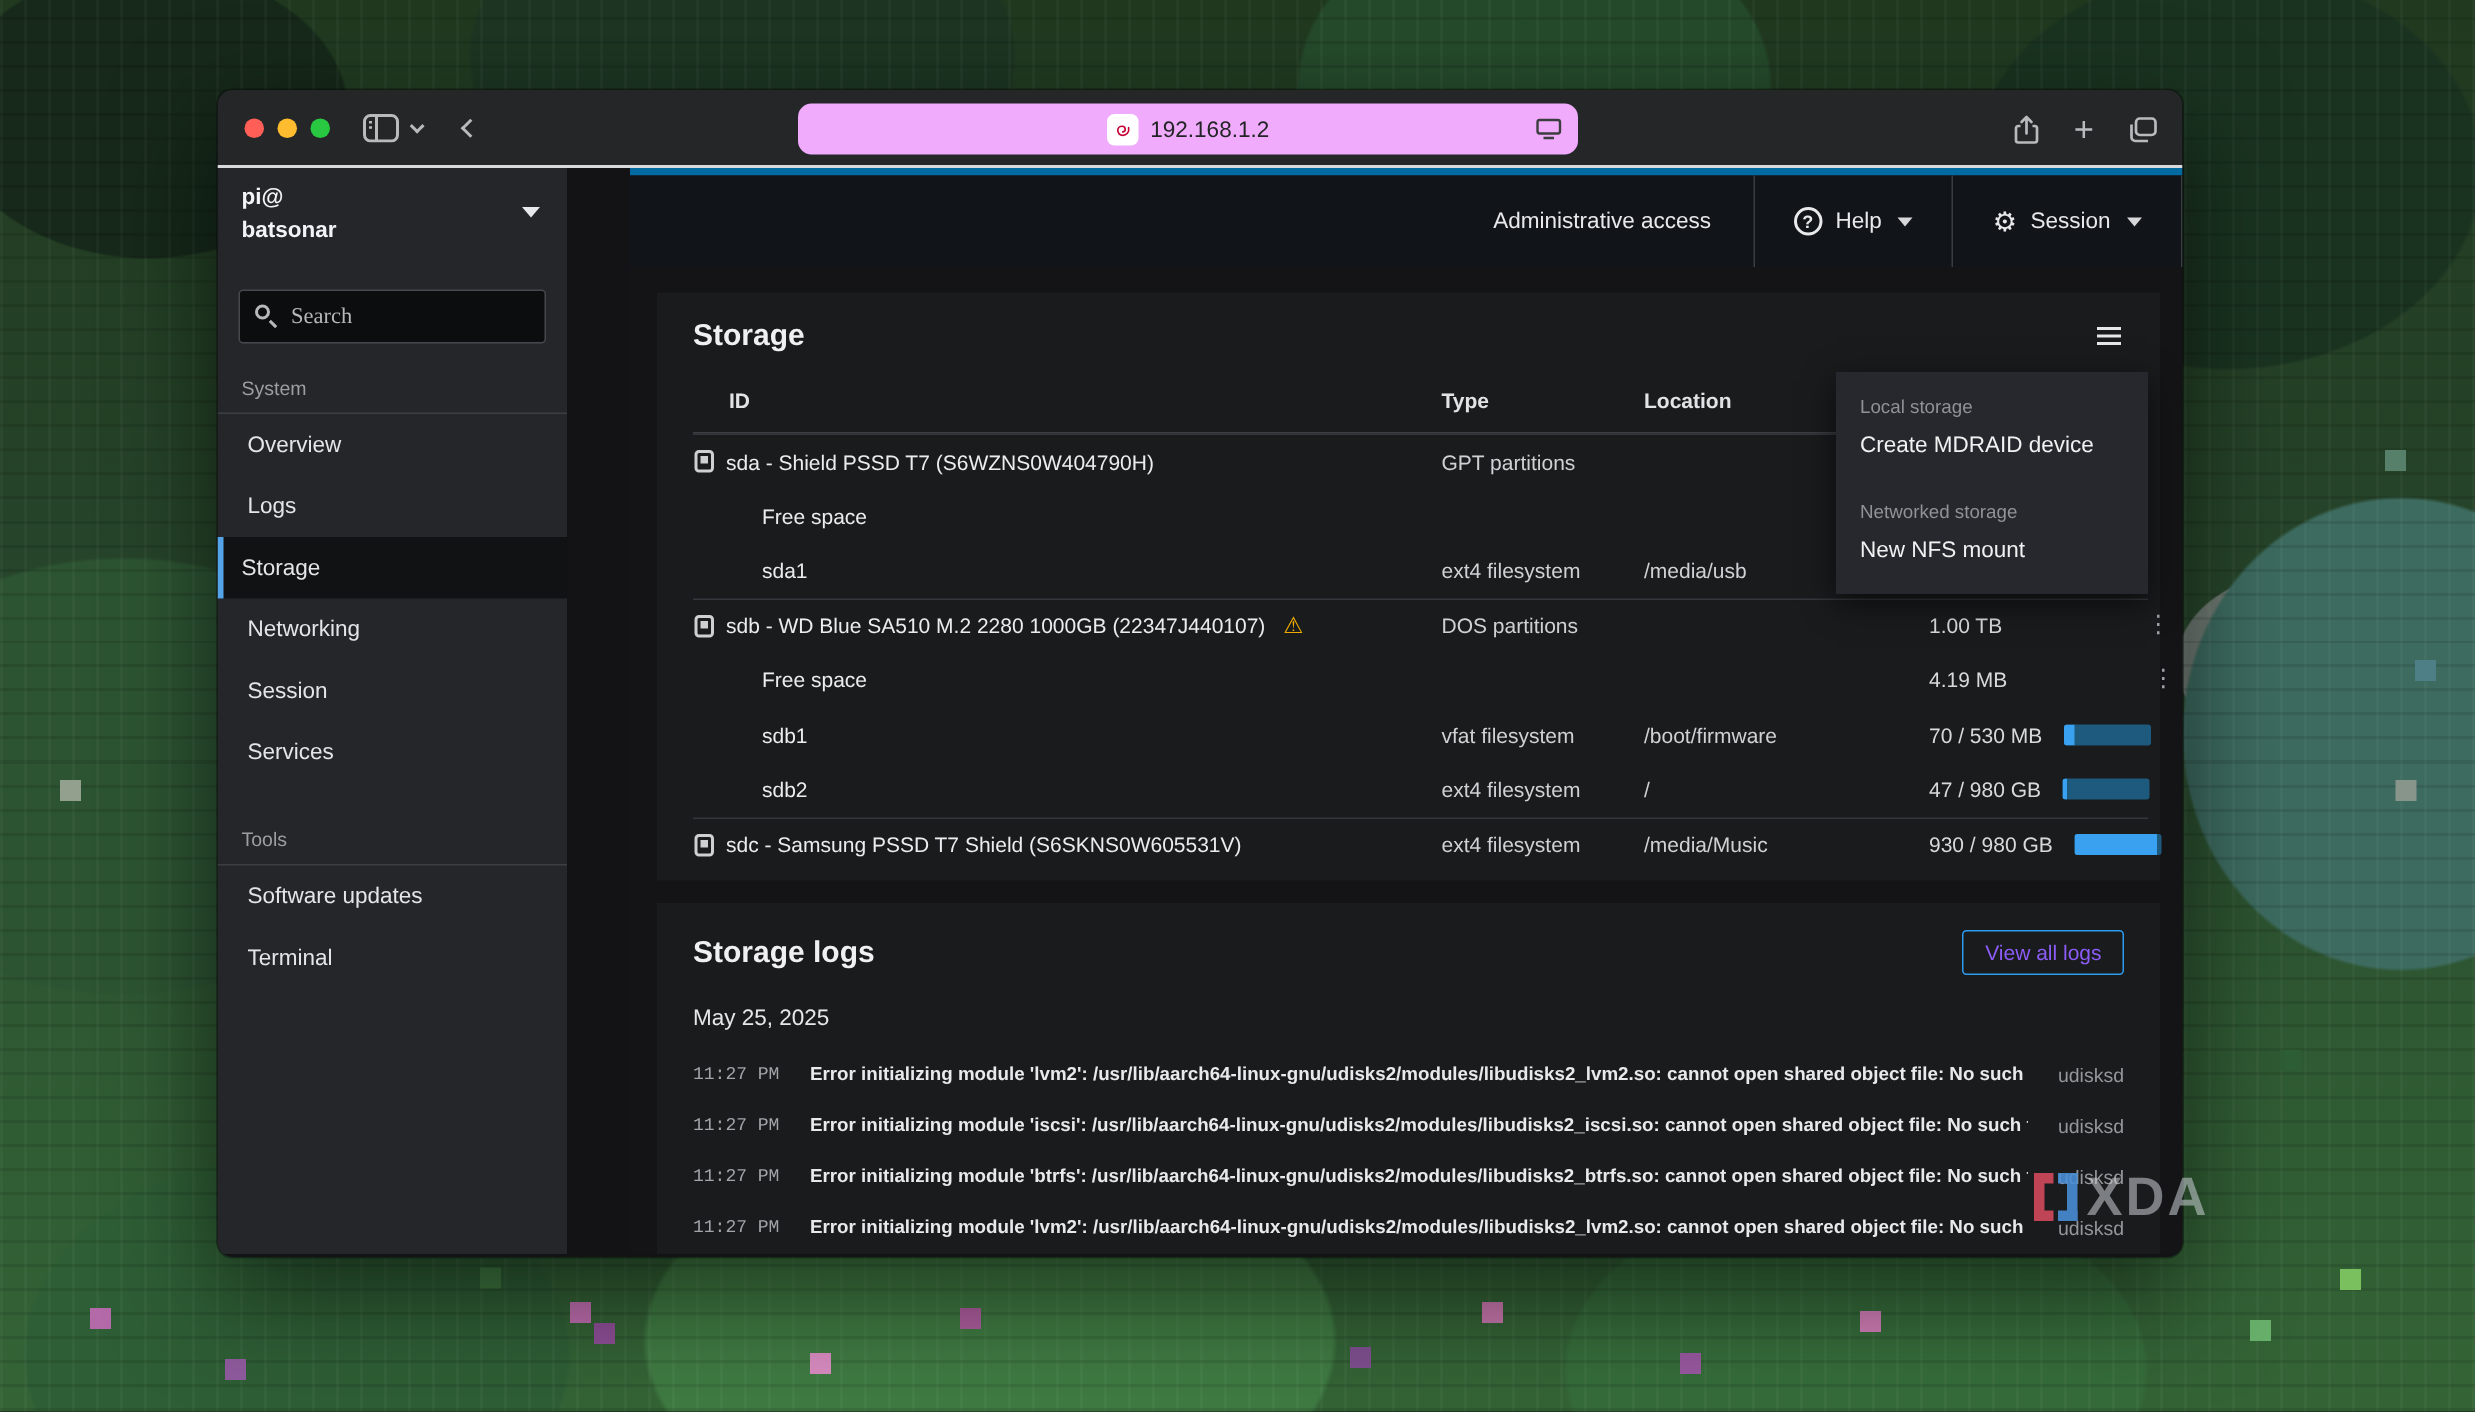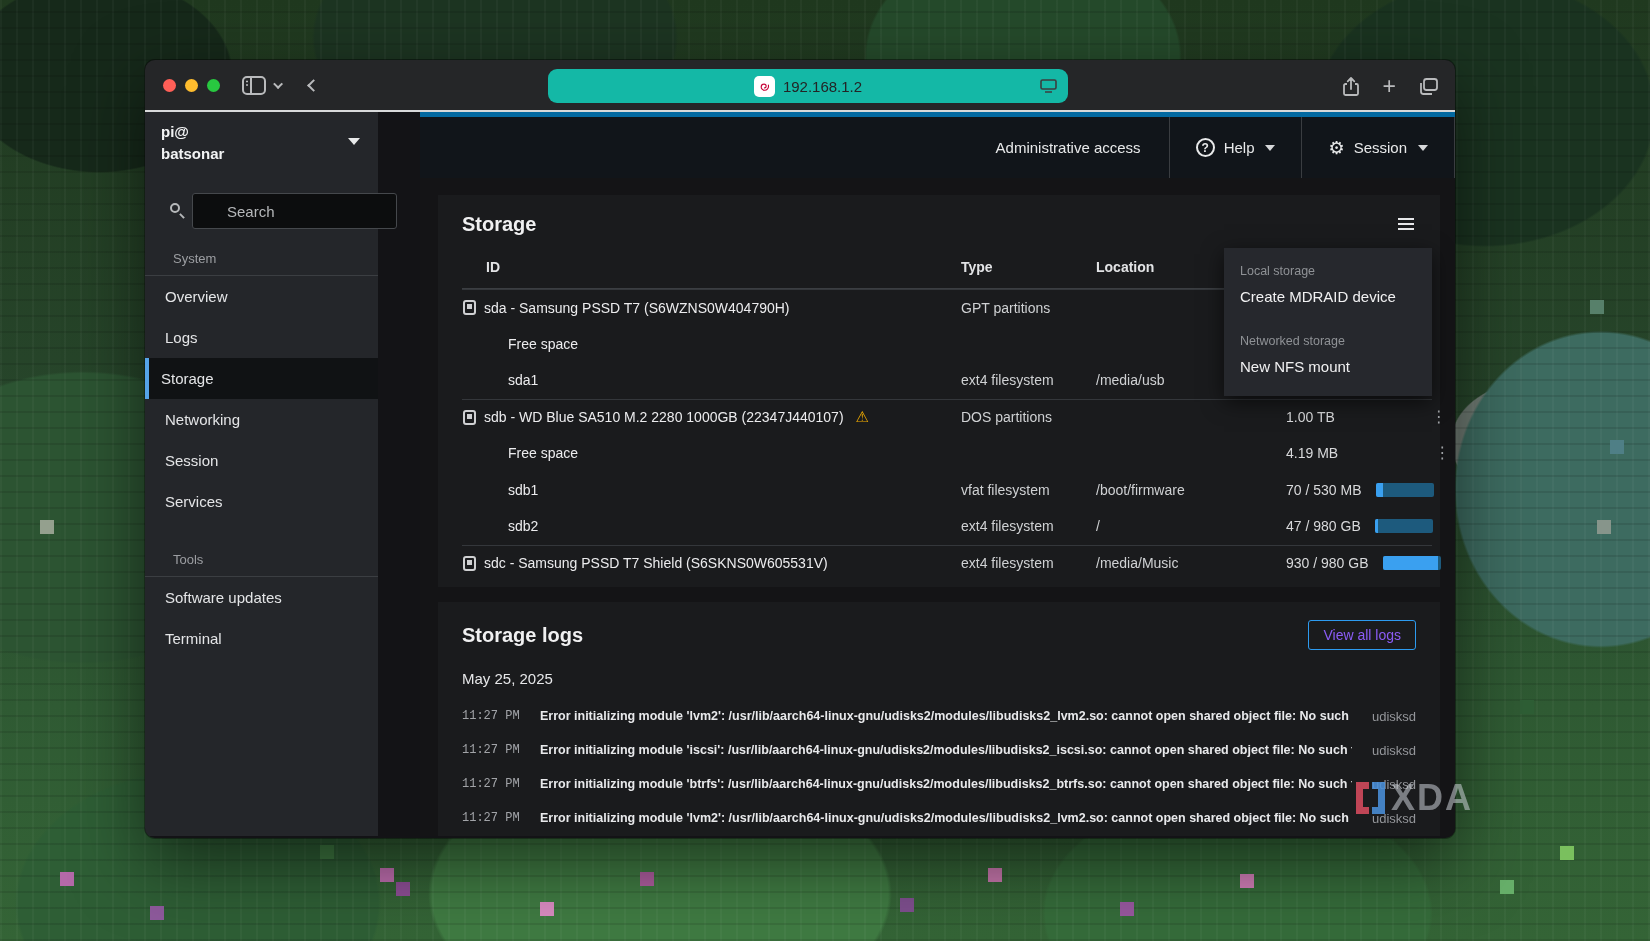--- a/index.html
+++ b/index.html
@@ -49,45 +49,45 @@
     padding:0 18px; border-bottom:2px solid #d8d9da; position:relative;
   }
   .lights { display:flex; gap:9px; margin-right:22px; }
   .light { width:13px; height:13px; border-radius:50%; }
   .l-close{background:#ff5f57;} .l-min{background:#febc2e;} .l-zoom{background:#28c840;}
   .tb-icon { color:#b9babc; display:flex; align-items:center; justify-content:center; }
   .chev { width:9px; height:9px; border-left:2px solid #b9babc; border-bottom:2px solid #b9babc; }
   .chev-back { transform:rotate(45deg); margin-left:26px; }
   .chev-down-sm { width:7px; height:7px; transform:rotate(-45deg) translateY(-2px); margin-left:10px; }
   .urlbar {
-    position:absolute; left:403px; top:9px; width:520px; height:34px;
-    background:#14b8a6; border-radius:9px; display:flex; align-items:center; justify-content:center;
+    position:absolute; left:387px; top:9px; width:520px; height:34px;
+    background:#f0abfc; border-radius:9px; display:flex; align-items:center; justify-content:center;
     gap:8px; color:#232425; font-size:15px;
   }
   .favicon { width:21px; height:21px; background:#fff; border-radius:5px; display:flex; align-items:center; justify-content:center; }
   .reader-ic { position:absolute; right:10px; top:8px; }
   .tb-right { position:absolute; right:16px; top:0; height:52px; display:flex; align-items:center; gap:22px; }
   .plus-glyph { font-size:23px; line-height:1; color:#b9babc; font-weight:400; }
 
   
   .page { display:flex; height:724px;gap:42px; }
   .sidebar { width:233px; background:#24262a; display:flex; flex-direction:column; flex-shrink:0; }
   .main { flex:1; display:flex; flex-direction:column; border-top:5px solid #0369a1; background:#141416; min-width:0; }
 
   
   .user-block { height:61px; padding:9px 16px 0; position:relative; color:#f2f3f4; font-size:15px; font-weight:700; line-height:1.45; }
   .user-caret { position:absolute; right:18px; top:26px; width:0; height:0;
     border-left:6px solid transparent; border-right:6px solid transparent; border-top:7px solid #e8e9ea; }
   .search-wrap { margin:20px 14px 0; position:relative; }
   .search-input { width:100%; height:36px; background:#0c0d0e; border:1px solid #45484c; border-radius:3px;
-    color:#ec4899; font-size:15px; padding:0 10px 0 34px; outline:none; font-family:Liberation Sans, sans-serif;margin-left:33px; }
+    color:#ec4899; font-size:15px; padding:0 10px 0 34px; outline:none; font-family:Liberation Serif, serif; }
   .search-input::placeholder { color:#b6b8ba; }
   .mag { position:absolute; left:11px; top:10px; width:10px; height:10px; border:2px solid #b6b8ba; border-radius:50%; }
   .mag::after { content:""; position:absolute; width:2px; height:6px; background:#b6b8ba; left:9px; top:8px; transform:rotate(-45deg); }
-  .nav-label { margin-top:22px; padding:0 28px 9px; font-size:13px; color:#9c9ea2; border-bottom:1px solid #3b3e42; }
+  .nav-label { margin-top:22px; padding:0 16px 9px; font-size:13px; color:#9c9ea2; border-bottom:1px solid #3b3e42; }
   .nav-label.tools { margin-top:30px; }
   .nav-item { padding:12px 16px; font-size:15px; color:#e4e5e7; border-left:4px solid transparent; cursor:pointer; }
   .nav-item.active { background:#101214; border-left-color:#55a3e8; padding-left:12px; font-weight:400; }
 
   
   .masthead { height:61px; background:#11151a; display:flex; align-items:center; flex-shrink:0; }
   .mh-spacer { flex:1; }
   .mh-admin { color:#e8e9ea; font-size:15px; margin-right:28px; }
   .mh-block { height:100%; display:flex; align-items:center; gap:9px; padding:0 26px;
     border-left:1px solid #3a3d41; color:#e8e9ea; font-size:15px; cursor:pointer; }
@@ -264,21 +264,21 @@
             <span>Type</span>
             <span>Location</span>
             <span></span>
               <span></span>
               <span></span>
           </div>
 
           <div class="tgrid trow device">
             <span class="cell-id">
                 <span class="drive"></span>
-                <span>sda - Samsung PSSD T7 (S6WZNS0W404790H)</span>
+                <span>sda - Shield PSSD T7 (S6WZNS0W404790H)</span>
               </span>
             <span>GPT partitions</span>
             <span></span>
             <span class="cell-size"></span>
             <span class="cell-bar"></span>
             <span class="kebab">⋮</span>
           </div>
           <div class="tgrid trow child">
             <span class="cell-id">
                 <span>Free space</span>

